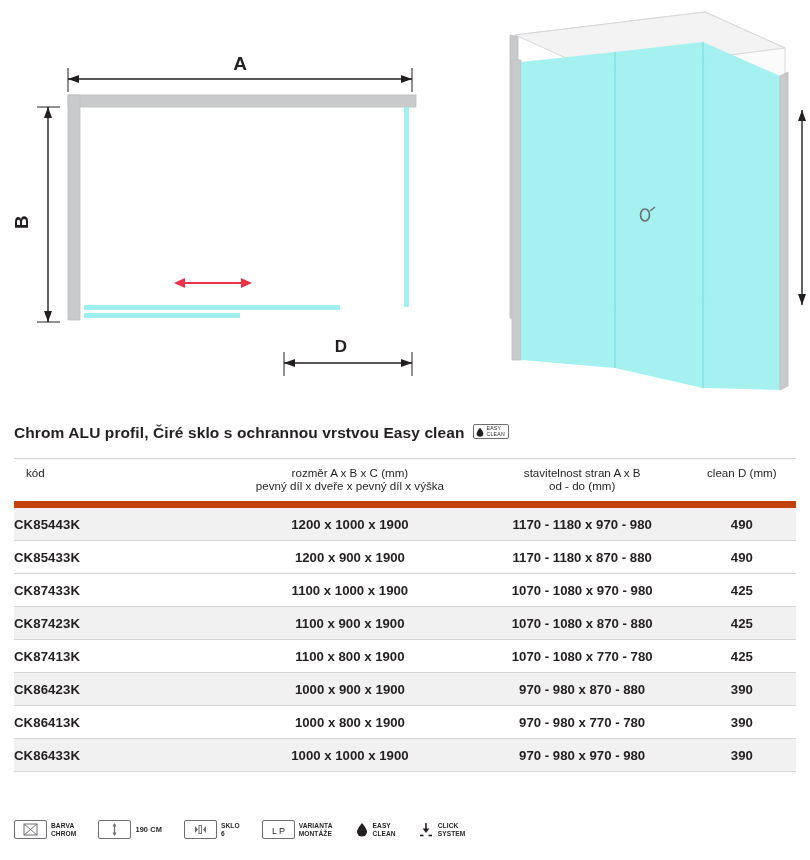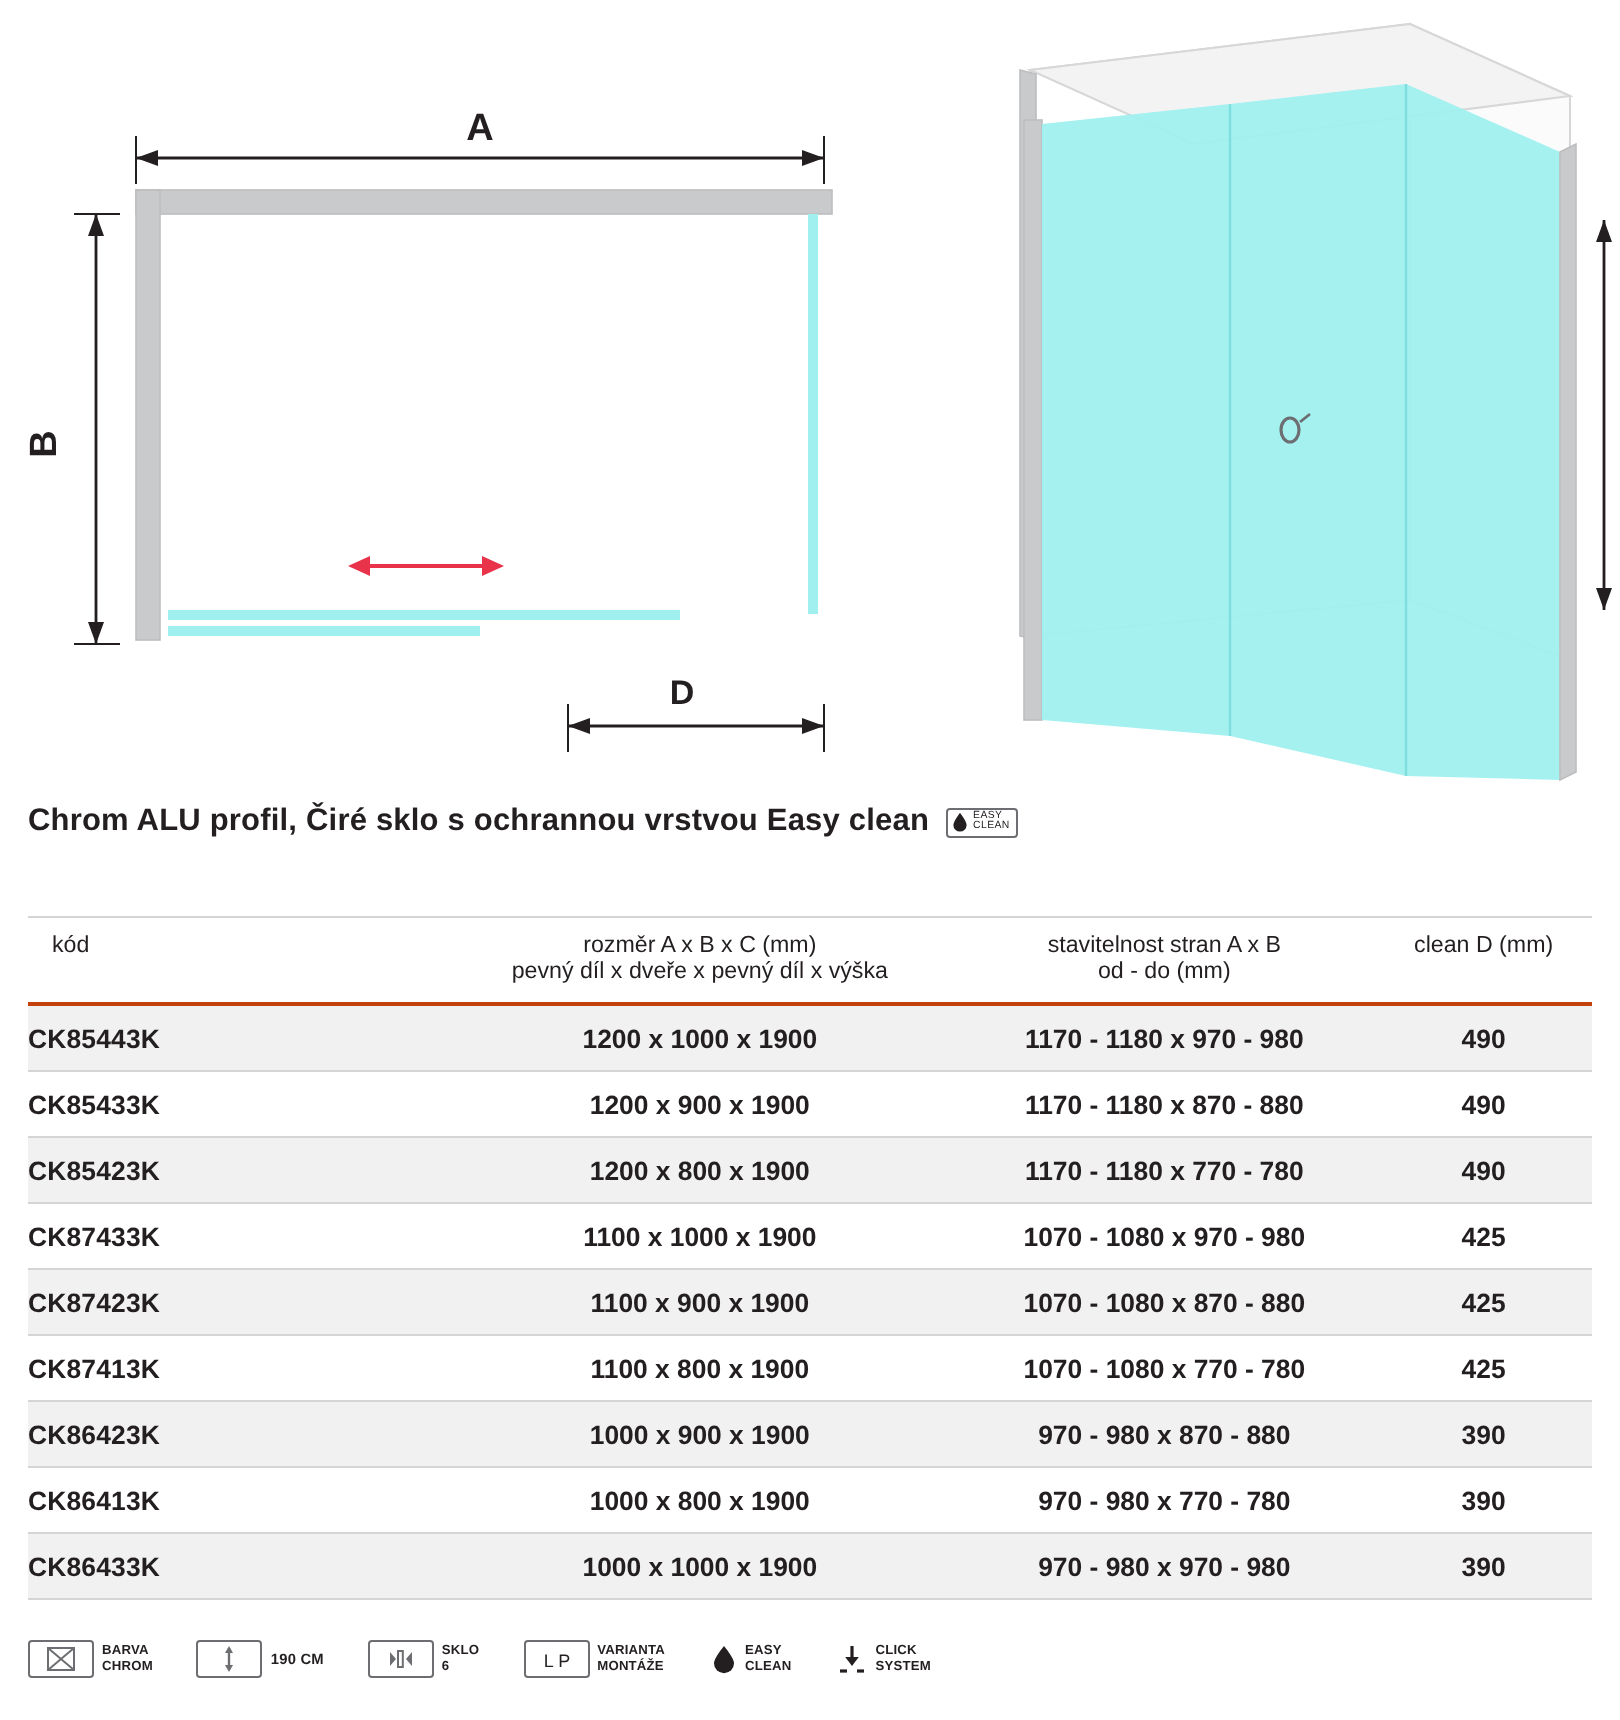--- a/index.html
+++ b/index.html
@@ -26,25 +26,24 @@
   .plan-svg, .iso-svg {
     position: absolute;
     top: 0;
   }
   .plan-svg { left: 0; }
   .iso-svg  { left: 455px; }
 
   
   .title-row {
     position: absolute;
-    top: 402px;
+    top: 424px;
     left: 14px;
     right: 14px;
     display: flex;
-    align-items: center;
     gap: 8px;
   }
   .title-text {
     font-size: 15.5px;
     font-weight: bold;
     letter-spacing: .1px;
     color: #231f20;
     white-space: nowrap;
   }
   .easyclean-badge {
@@ -85,21 +84,21 @@
     padding: 0;
   }
   table.spec thead th {
     font-weight: normal;
     font-size: 11.6px;
     color: #231f20;
     padding: 7px 0 9px 0;
     vertical-align: top;
     line-height: 13px;
     border-top: 1px solid #d4d5d7;
-    border-bottom: 2px solid #c2410c;
+    border-bottom: 7px solid #c2410c;
     margin-top: 24px;
   }
   .col-code   { width: 200px; text-align: left; padding-left: 12px !important; }
   .col-dim    { width: 258px; }
   .col-adj    { width: 214px; text-align: center; }
   .col-entry  { width: 110px; text-align: center; }
 
   table.spec tbody td {
     height: 32px;
     font-size: 13.2px;
@@ -268,26 +267,20 @@
       <td class="dim">1200 x 1000 x 1900</td>
       <td class="adj">1170 - 1180 x 970 - 980</td>
       <td class="entry">490</td>
     </tr>
     <tr>
       <td class="code">CK85433K</td>
       <td class="dim">1200 x 900 x 1900</td>
       <td class="adj">1170 - 1180 x 870 - 880</td>
       <td class="entry">490</td>
     </tr>
-    <tr class="alt">
-      <td class="code">CK85423K</td>
-      <td class="dim">1200 x 800 x 1900</td>
-      <td class="adj">1170 - 1180 x 770 - 780</td>
-      <td class="entry">490</td>
-    </tr>
     <tr>
       <td class="code">CK87433K</td>
       <td class="dim">1100 x 1000 x 1900</td>
       <td class="adj">1070 - 1080 x 970 - 980</td>
       <td class="entry">425</td>
     </tr>
     <tr class="alt">
       <td class="code">CK87423K</td>
       <td class="dim">1100 x 900 x 1900</td>
       <td class="adj">1070 - 1080 x 870 - 880</td>

